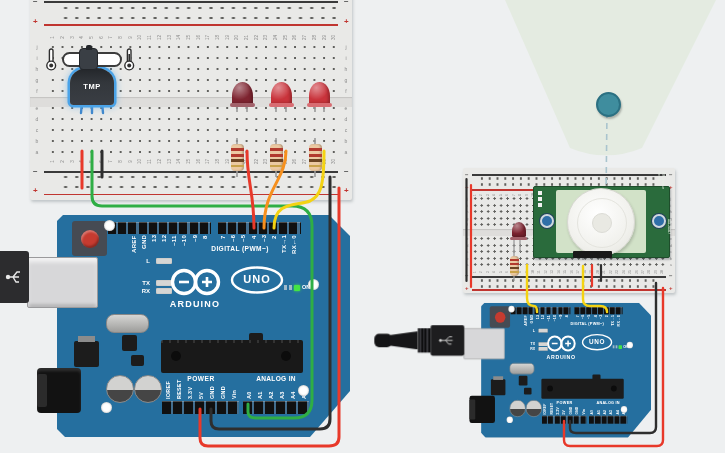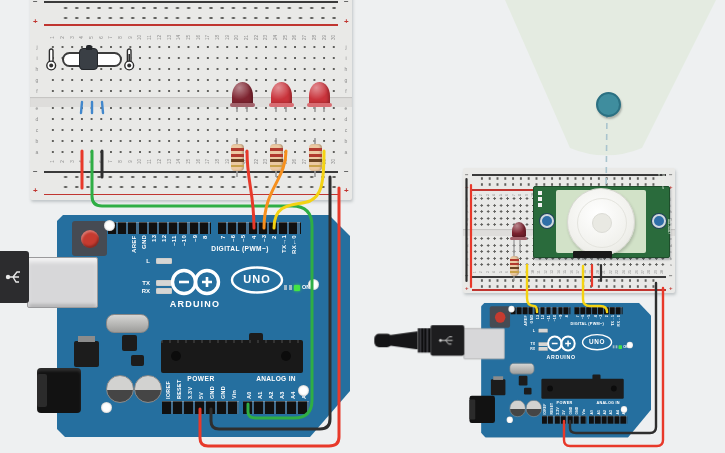--- a/index.html
+++ b/index.html
@@ -538,20 +538,23 @@
   <div class="knob" style="left:79px;top:48px;width:17px;height:20px;">
     <div class="a" style="left:5.5px;top:-4px;width:6px;height:5px;background:#23262a;border-radius:2px 2px 0 0;"></div>
   </div>
   <svg class="a" style="left:122px;top:48px;z-index:7;" width="15" height="23">
     <rect x="5.4" y="1" width="3.6" height="15" rx="1.8" fill="#fff" stroke="#2e2e2e" stroke-width="1.4"></rect>
     <rect x="6.4" y="6" width="1.6" height="10" fill="#2e2e2e"></rect>
     <circle cx="7.2" cy="17.5" r="4.4" fill="#fff" stroke="#2e2e2e" stroke-width="1.4"></circle>
     <circle cx="7.2" cy="17.5" r="2" fill="#2e2e2e"></circle>
   </svg>
 
+  <div class="tmpbody" style="left:70px;top:68px;width:44px;height:37px;font-size:7.5px;font-weight:bold;letter-spacing:.5px;">
+    <span>TMP</span>
+  </div>
 
   <div class="led" style="left: 230px; top: 82px; width: 25px; height: 30px; --led: #7e2430;">
     <div class="dome" style="width:21px;height:23px;"></div>
     <div class="flange" style="left:0;width:25px;height:4.5px;"></div>
   </div>
   <div class="led" style="left: 269px; top: 82px; width: 25px; height: 30px; --led: #c9333b;">
     <div class="dome" style="width:21px;height:23px;"></div>
     <div class="flange" style="left:0;width:25px;height:4.5px;"></div>
   </div>
   <div class="led" style="left: 307px; top: 82px; width: 25px; height: 30px; --led: #c9333b;">

